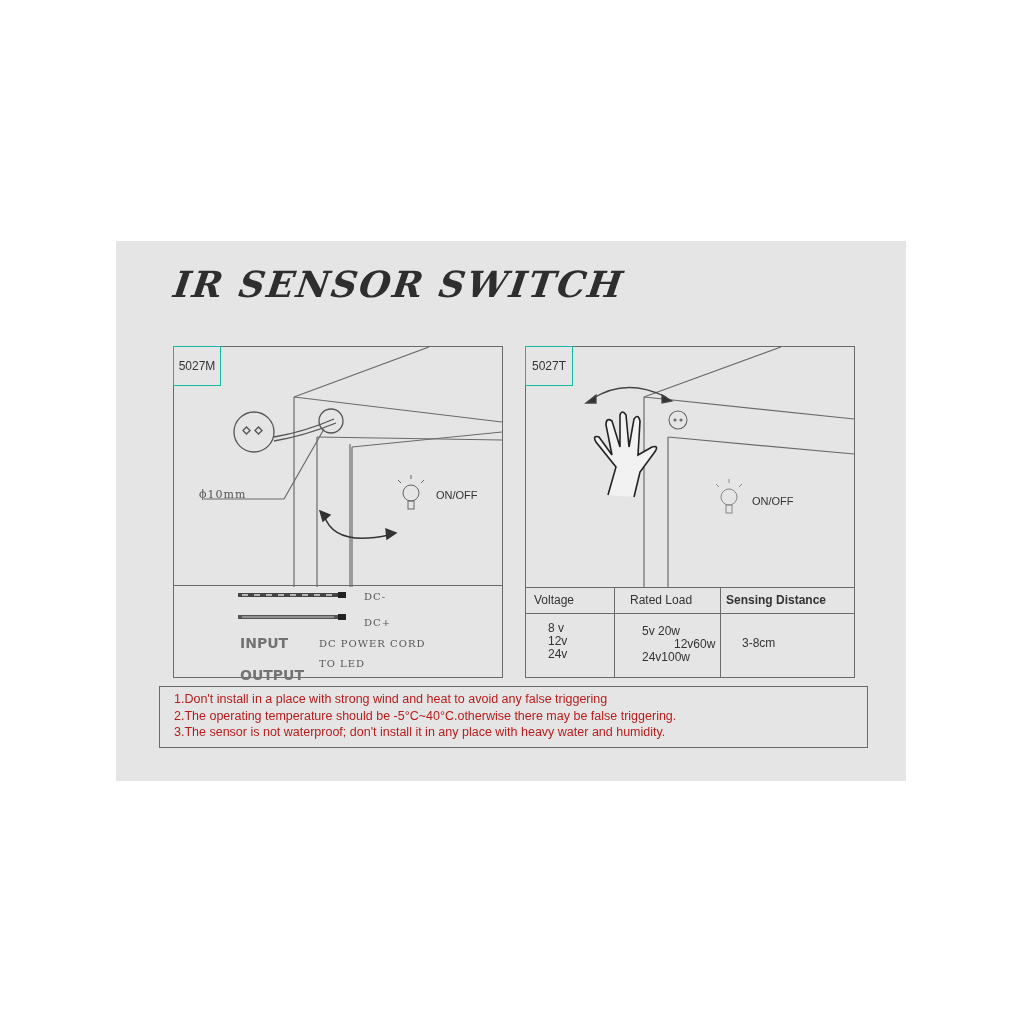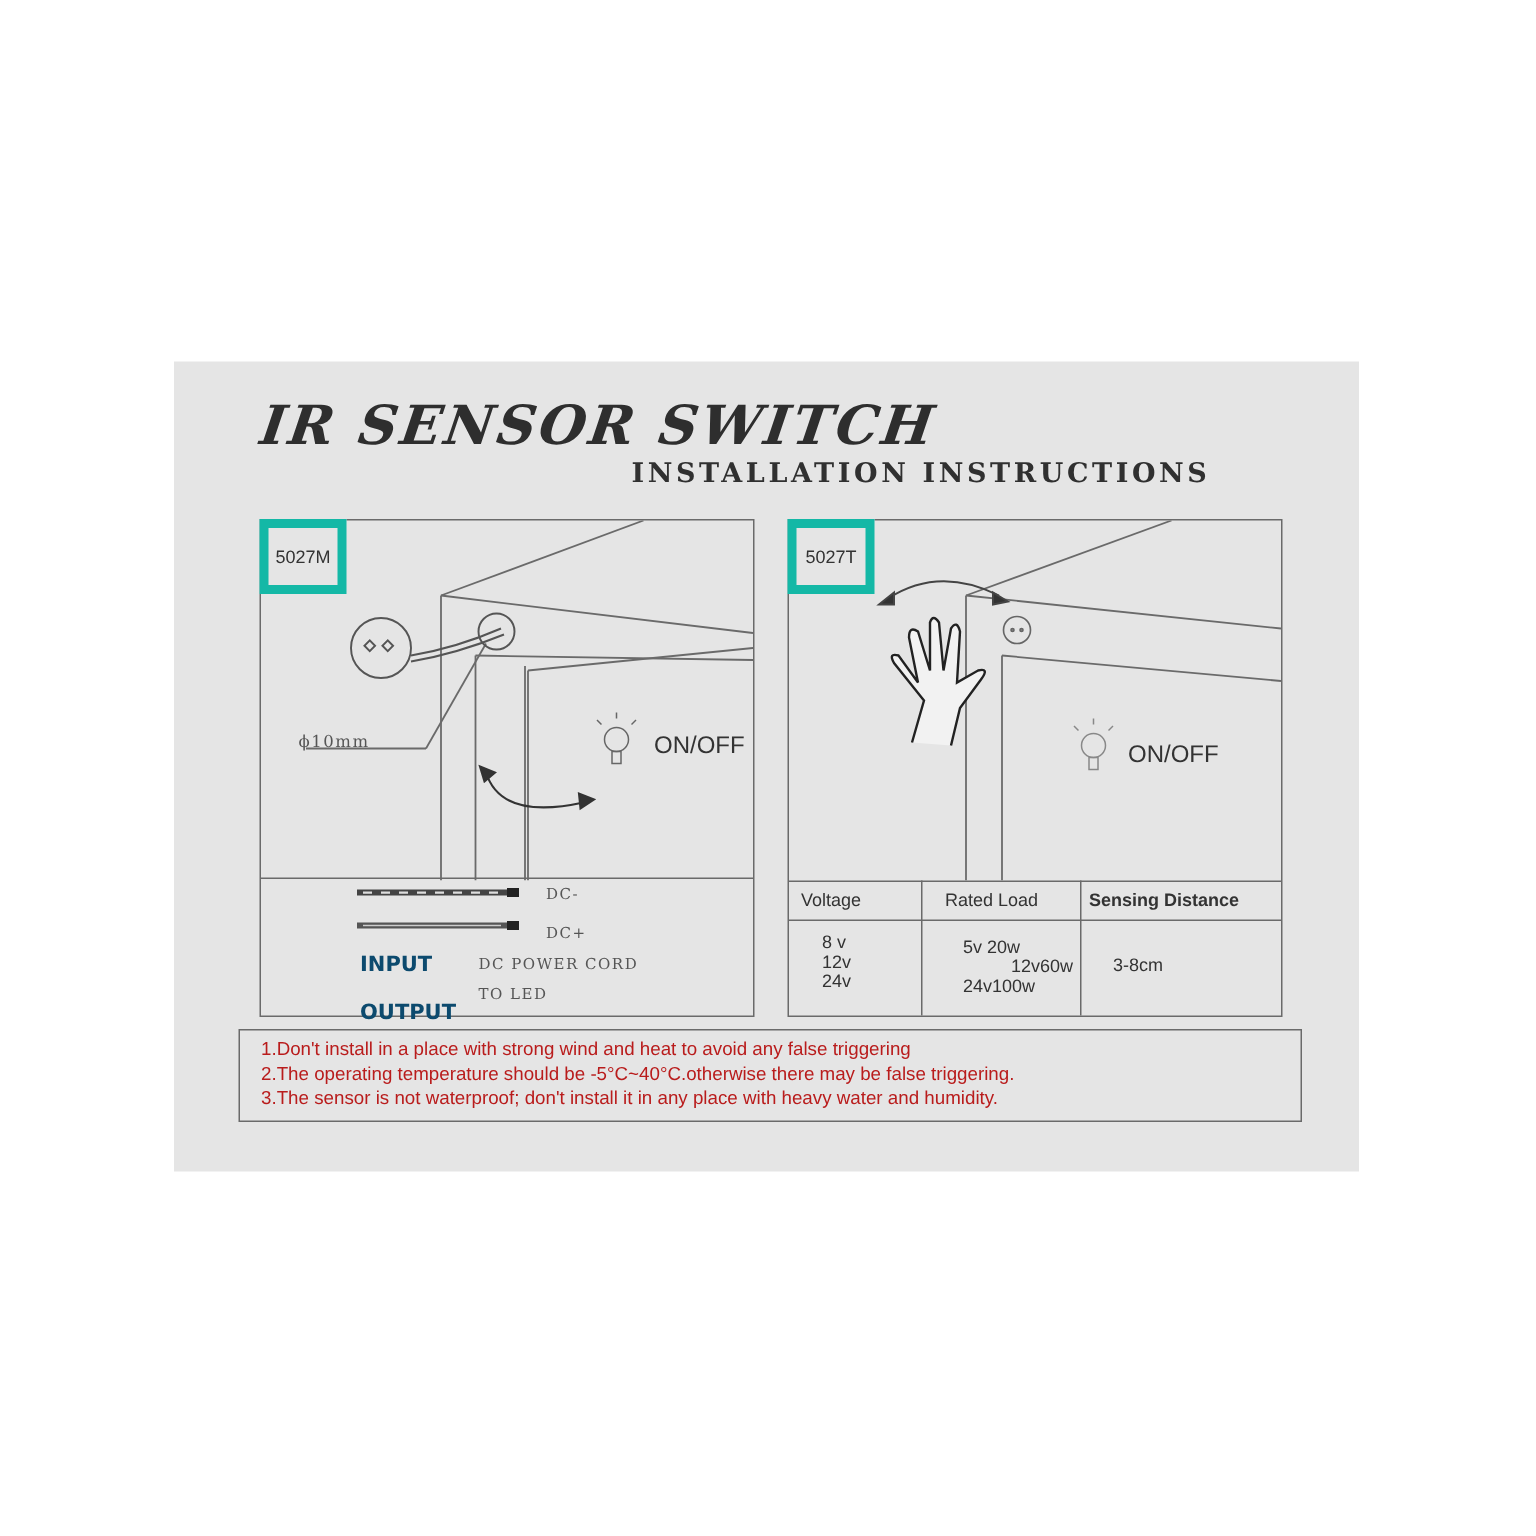--- a/index.html
+++ b/index.html
@@ -3,40 +3,39 @@
 <meta charset="utf-8">
 <style>
   html, body { margin:0; padding:0; background:#ffffff; }
   body { width:1024px; height:1024px; position:relative; overflow:hidden; font-family:"Liberation Sans", sans-serif; color:#2a2a2a; }
   .card { position:absolute; left:116px; top:241px; width:790px; height:540px; background:#e5e5e5; }
   .title { position:absolute; left:58px; top:22px; font-family:"DejaVu Serif", serif; font-weight:bold; font-style:italic; font-size:36px; letter-spacing:2px; color:#2e2e2e; transform:skewX(-8deg); }
   .subtitle { position:absolute; left:305px; top:64px; font-family:"DejaVu Serif", serif; font-weight:bold; font-size:18px; letter-spacing:2.4px; color:#303030; }
   .panel { position:absolute; border:1px solid #6a6a6a; }
   .p-left { left:57px; top:105px; width:328px; height:330px; }
   .p-right { left:409px; top:105px; width:328px; height:330px; }
-  .model-tag { position:absolute; left:-1px; top:-1px; width:46px; height:38px; border:6px solid #14b8a6; font-size:12px; display:flex; align-items:center; justify-content:center; background:#e5e5e5; color:#333; }
+  .model-tag { position:absolute; left:-1px; top:-1px; width:46px; height:38px; border:1px solid #14b8a6; font-size:12px; display:flex; align-items:center; justify-content:center; background:#e5e5e5; color:#333; }
   .panel svg.diagram { position:absolute; left:0; top:0; }
-  .onoff { position:absolute; font-size:16px; color:#333; }
+  .onoff { position:absolute; font-size:11px; color:#333; }
   .divider { position:absolute; left:0; right:0; border-top:1px solid #6a6a6a; }
   .dc-label { position:absolute; font-family:"DejaVu Serif", serif; font-size:10px; color:#555; letter-spacing:1px; }
-  .io-bold { position:absolute; font-family:"DejaVu Sans", sans-serif; font-weight:bold; font-size:14px; color:#0c4a6e; }
+  .io-bold { position:absolute; font-family:"DejaVu Sans", sans-serif; font-weight:bold; font-size:14px; color:#737373; }
   .io-desc { position:absolute; font-family:"DejaVu Serif", serif; font-size:10px; color:#555; letter-spacing:1px; }
   .spec-table { position:absolute; left:0; top:240px; width:328px; height:90px; }
   .spec-table .hcell, .spec-table .cell { position:absolute; font-size:12px; color:#333; }
   .vline { position:absolute; border-left:1px solid #6a6a6a; }
   .hline { position:absolute; border-top:1px solid #6a6a6a; }
   .notes { position:absolute; left:43px; top:445px; width:707px; height:60px; border:1px solid #6a6a6a; }
   .note { position:absolute; left:14px; font-size:12.5px; color:#b91c1c; white-space:nowrap; }
 </style>
 </head>
 <body>
 
 <div class="card">
   <div class="title">IR SENSOR SWITCH</div>
-  <div class="subtitle">INSTALLATION INSTRUCTIONS</div>
 
   <div class="panel p-left">
     <svg class="diagram" width="328" height="240" viewBox="0 0 328 240">
       <g stroke="#6a6a6a" stroke-width="1.2" fill="none">
 
         <line x1="120" y1="50" x2="255" y2="0"></line>
         <line x1="120" y1="50" x2="328" y2="75"></line>
         <line x1="120" y1="50" x2="120" y2="240"></line>
         <line x1="143" y1="90" x2="328" y2="93"></line>
         <line x1="143" y1="90" x2="143" y2="240"></line>

